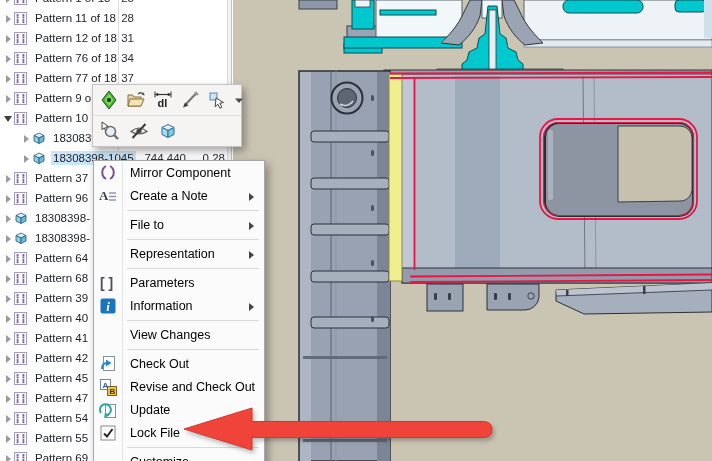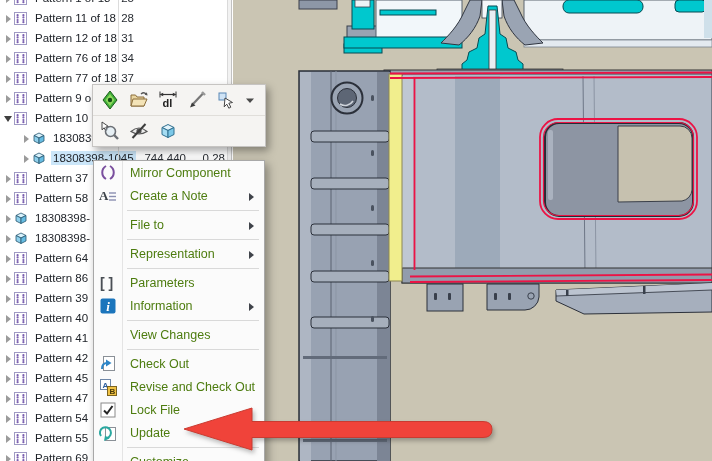--- a/index.html
+++ b/index.html
@@ -24,30 +24,30 @@
   .tree-val.v2{left:194px;width:31px;}
 
   
   #cad{position:absolute;left:233px;top:0;width:479px;height:461px;z-index:1;display:block;}
   .c-cyan{fill:var(--cad-cyan);stroke:#074a52;stroke-width:1;}
   .c-yellow{fill:var(--cad-yellow);stroke:#8d8852;stroke-width:1;}
   .c-red{stroke:var(--wireframe-red);fill:none;stroke-width:1.8;}
   #clip-label{position:absolute;left:263px;top:387px;font-size:15px;color:#8f8d83;z-index:2;letter-spacing:0.2px;}
 
   
-  #mini-toolbar{position:absolute;left:92px;top:84px;width:174px;background:#f5f4f2;border:1px solid #c6c4c2;box-shadow:3px 4px 8px rgba(0,0,0,0.35);z-index:10;box-sizing:border-box;}
+  #mini-toolbar{position:absolute;left:92px;top:84px;width:150px;background:#f5f4f2;border:1px solid #c6c4c2;box-shadow:3px 4px 8px rgba(0,0,0,0.35);z-index:10;box-sizing:border-box;}
   .tb-row{display:flex;align-items:center;padding:3px 6px;height:24px;gap:7px;}
   .tb-row + .tb-row{border-top:1px solid #e0deda;}
   .tb-btn{width:22px;height:22px;display:inline-flex;align-items:center;justify-content:center;cursor:default;}
   .tb-btn.narrow{width:12px;}
 
   
   #context-menu{position:absolute;left:93px;top:160px;width:172px;background:#fbfbfb;border:1px solid #a8a8a8;box-shadow:3px 4px 9px rgba(0,0,0,0.35);z-index:11;box-sizing:border-box;padding:1px 0;}
   #context-menu .gutter-line{position:absolute;left:28px;top:0;bottom:0;width:1px;background:#e4e4e4;}
-  .menu-item{position:relative;height:23px;line-height:23px;padding-left:36px;font-size:12.5px;color:#4d7c0f;white-space:nowrap;}
+  .menu-item{position:relative;height:23px;line-height:23px;padding-left:36px;font-size:12.5px;color:#000000;white-space:nowrap;}
   .menu-item .mi-icon{position:absolute;left:4px;top:1px;width:20px;height:20px;display:inline-flex;align-items:center;justify-content:center;}
   .submenu-arrow{position:absolute;right:10px;top:50%;margin-top:-4px;width:0;height:0;border-left:5px solid #3f434a;border-top:4px solid transparent;border-bottom:4px solid transparent;}
   .menu-sep{height:6px;position:relative;}
   .menu-sep::before{content:"";position:absolute;left:33px;right:5px;top:2px;border-top:1px solid #d9d9d9;}
 
   
   #arrow-svg{position:absolute;left:0;top:0;width:712px;height:461px;z-index:20;pointer-events:none;}
 </style>
 </head>
 <body>
@@ -263,21 +263,21 @@
                 <circle cx="3.6" cy="5.4" r="1.1"></circle>
                 <circle cx="9.4" cy="3.2" r="1.1"></circle>
                 <circle cx="9.4" cy="5.4" r="1.1"></circle>
                 <circle cx="3.6" cy="8" r="1.1"></circle>
                 <circle cx="3.6" cy="10.2" r="1.1"></circle>
                 <circle cx="9.4" cy="8" r="1.1"></circle>
                 <circle cx="9.4" cy="10.2" r="1.1"></circle>
               </g>
             </svg>
           </span>
-          <span class="tree-label">Pattern 58</span>
+          <span class="tree-label">Pattern 96</span>
         </div>
         <div class="tree-row" style="top: 208px;">
           <span class="indent0"></span>
           <span class="tw tw-collapsed"></span>
           <span class="node-icon">
             <svg width="14" height="14" viewBox="0 0 14 14">
               <g stroke="#27566e" stroke-width="0.8" stroke-linejoin="round">
                 <polygon points="2,4.5 7,2 12,4.5 7,7" fill="#d8f2fc"></polygon>
                 <polygon points="2,4.5 7,7 7,12.5 2,10" fill="#8fd0ec"></polygon>
                 <polygon points="12,4.5 7,7 7,12.5 12,10" fill="#66bce2"></polygon>
@@ -331,21 +331,21 @@
                 <circle cx="3.6" cy="5.4" r="1.1"></circle>
                 <circle cx="9.4" cy="3.2" r="1.1"></circle>
                 <circle cx="9.4" cy="5.4" r="1.1"></circle>
                 <circle cx="3.6" cy="8" r="1.1"></circle>
                 <circle cx="3.6" cy="10.2" r="1.1"></circle>
                 <circle cx="9.4" cy="8" r="1.1"></circle>
                 <circle cx="9.4" cy="10.2" r="1.1"></circle>
               </g>
             </svg>
           </span>
-          <span class="tree-label">Pattern 86</span>
+          <span class="tree-label">Pattern 68</span>
         </div>
         <div class="tree-row" style="top: 288px;">
           <span class="indent0"></span>
           <span class="tw tw-collapsed"></span>
           <span class="node-icon">
             <svg width="13" height="13" viewBox="0 0 13 13">
               <rect x="0.5" y="0.5" width="12" height="12" fill="#ffffff" stroke="#a09ac4"></rect>
               <g fill="#7b5fb0">
                 <circle cx="3.6" cy="3.2" r="1.1"></circle>
                 <circle cx="3.6" cy="5.4" r="1.1"></circle>
@@ -740,31 +740,31 @@
         <div class="menu-item"><span class="mi-icon">
             <svg width="20" height="20" viewBox="0 0 20 20">
               <rect x="2.5" y="2.5" width="10" height="10" fill="#fff" stroke="#6f87a8"></rect>
               <text x="4.5" y="10.5" font-size="8" font-weight="bold" fill="#2e5f9e" font-family="Liberation Sans,sans-serif">A</text>
               <rect x="9.5" y="9.5" width="9" height="9" fill="#f0c245" stroke="#7d6420"></rect>
               <text x="11.5" y="17" font-size="8" font-weight="bold" fill="#4a3a08" font-family="Liberation Sans,sans-serif">B</text>
             </svg>
           </span><span>Revise and Check Out</span></div>
         <div class="menu-item"><span class="mi-icon">
             <svg width="20" height="20" viewBox="0 0 20 20">
-              <rect x="3" y="3" width="14" height="14" fill="#fff" stroke="#8a8a8a"></rect>
-              <path d="M6,10.5 L9,13.5 L14.5,6" fill="none" stroke="#262626" stroke-width="2"></path>
-            </svg>
-          </span><span>Lock File</span></div>
-        <div class="menu-item"><span class="mi-icon">
-            <svg width="20" height="20" viewBox="0 0 20 20">
               <rect x="7.5" y="4.5" width="10" height="13" fill="#fff" stroke="#8a9097"></rect>
               <path d="M3,13 A5.5,5.5 0 1 1 9,15" fill="none" stroke="#2aa8a0" stroke-width="2"></path>
               <polygon points="6,18 11.5,15.5 7,12.5" fill="#2aa8a0"></polygon>
             </svg>
           </span><span>Update</span></div>
+        <div class="menu-item"><span class="mi-icon">
+            <svg width="20" height="20" viewBox="0 0 20 20">
+              <rect x="3" y="3" width="14" height="14" fill="#fff" stroke="#8a8a8a"></rect>
+              <path d="M6,10.5 L9,13.5 L14.5,6" fill="none" stroke="#262626" stroke-width="2"></path>
+            </svg>
+          </span><span>Lock File</span></div>
         <div class="menu-sep"></div>
         <div class="menu-item"><span>Customize</span></div>
       </div>
   </div>
 
   <svg id="arrow-svg">
     <path d="M184,429 L252,408 L252,421.5 L483,421.5 Q492,421.5 492,429.5 Q492,437.5 483,437.5 L252,437.5 L252,450 Z" fill="#f0433a" stroke="#c93b31" stroke-width="1" style="filter:drop-shadow(2px 3px 2px rgba(0,0,0,0.25));"></path>
   </svg>
 
 </div>

